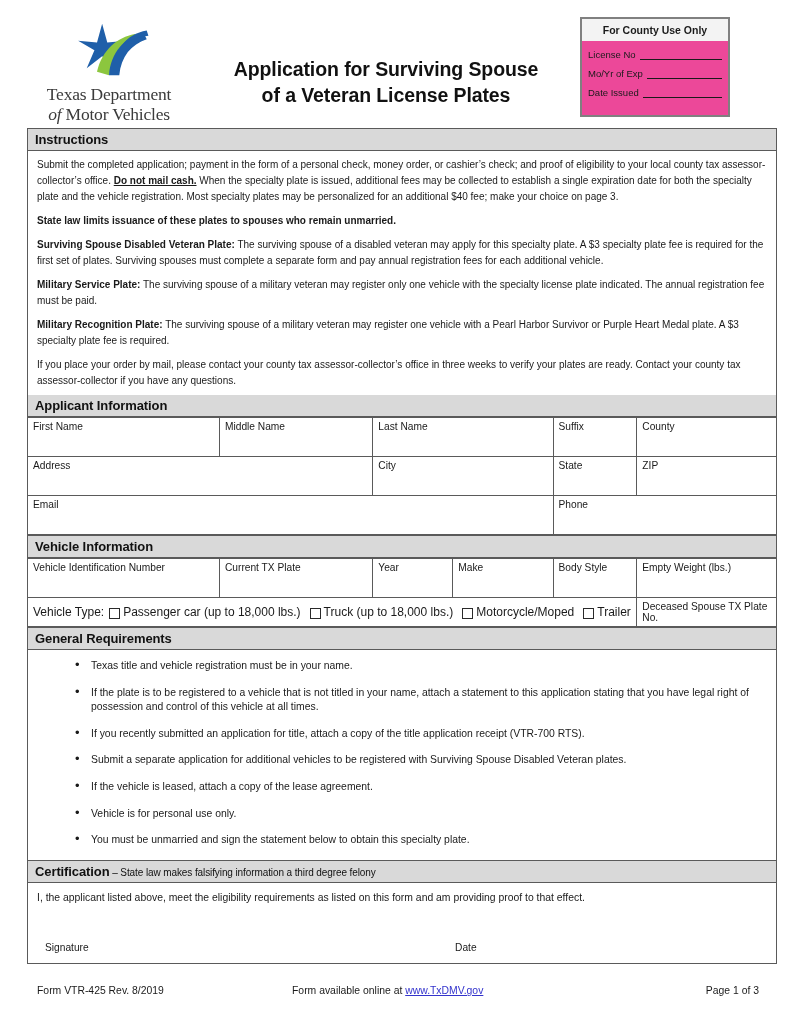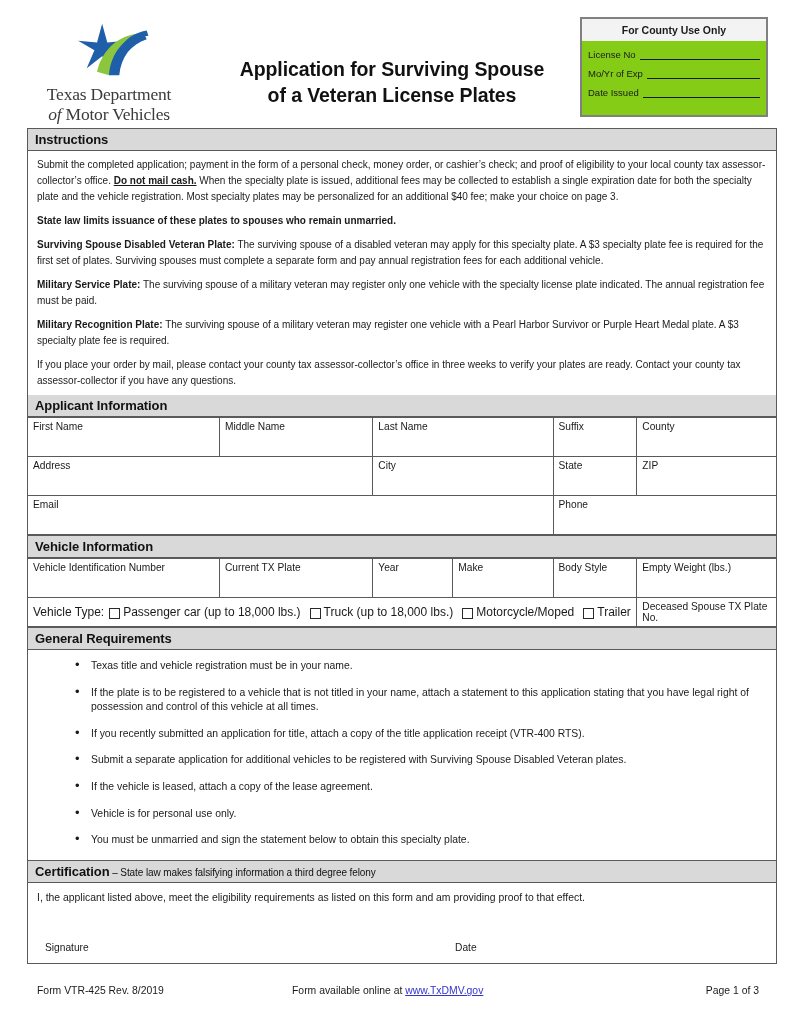--- a/index.html
+++ b/index.html
@@ -46,40 +46,40 @@
     font-size: 17.5px;
     line-height: 20px;
     color: #3b3b3b;
     letter-spacing: -0.2px;
   }
   .logo-text .line2 { font-style: italic; text-align: center; }
   .logo-text .line2 .nonital { font-style: normal; }
 
   .title-block {
     position: absolute;
-    left: 202px;
+    left: 196px;
     top: 56px;
     width: 380px;
     text-align: center;
     font-weight: bold;
     font-size: 19.5px;
     line-height: 26px;
     color: #111;
     letter-spacing: -0.1px;
   }
 
   .county-box {
     position: absolute;
     left: 580px;
     top: 17px;
-    width: 188px;
+    width: 150px;
     height: 100px;
     border: 2px solid #808080;
     box-sizing: border-box;
-    background: #84cc16;
+    background: #ec4899;
   }
   .county-box-header {
     background: #f3f3f3;
     text-align: center;
     font-weight: bold;
     font-size: 10.5px;
     padding: 5px 0 5px 0;
     color: #1a1a1a;
   }
   .county-row {
@@ -376,21 +376,21 @@
           <td class="noright"><span>Deceased Spouse TX Plate No.</span></td>
         </tr>
       </tbody>
     </table>
 
     <div class="sec-header" style="border-top:1.5px solid #5a5a5a;">General Requirements</div>
     <div class="reqs">
       <ul>
         <li>Texas title and vehicle registration must be in your name.</li>
         <li>If the plate is to be registered to a vehicle that is not titled in your name, attach a statement to this application stating that you have legal right of possession and control of this vehicle at all times.</li>
-        <li>If you recently submitted an application for title, attach a copy of the title application receipt (VTR-400 RTS).</li>
+        <li>If you recently submitted an application for title, attach a copy of the title application receipt (VTR-700 RTS).</li>
         <li>Submit a separate application for additional vehicles to be registered with Surviving Spouse Disabled Veteran plates.</li>
         <li>If the vehicle is leased, attach a copy of the lease agreement.</li>
         <li>Vehicle is for personal use only.</li>
         <li>You must be unmarried and sign the statement below to obtain this specialty plate.</li>
       </ul>
     </div>
 
     <div class="sec-header" style="border-top:1.5px solid #5a5a5a;"><span>Certification</span><span class="sub"> – State law makes falsifying information a third degree felony</span></div>
     <div class="cert-body">
       <div class="cert-statement">I, the applicant listed above, meet the eligibility requirements as listed on this form and am providing proof to that effect.</div>

